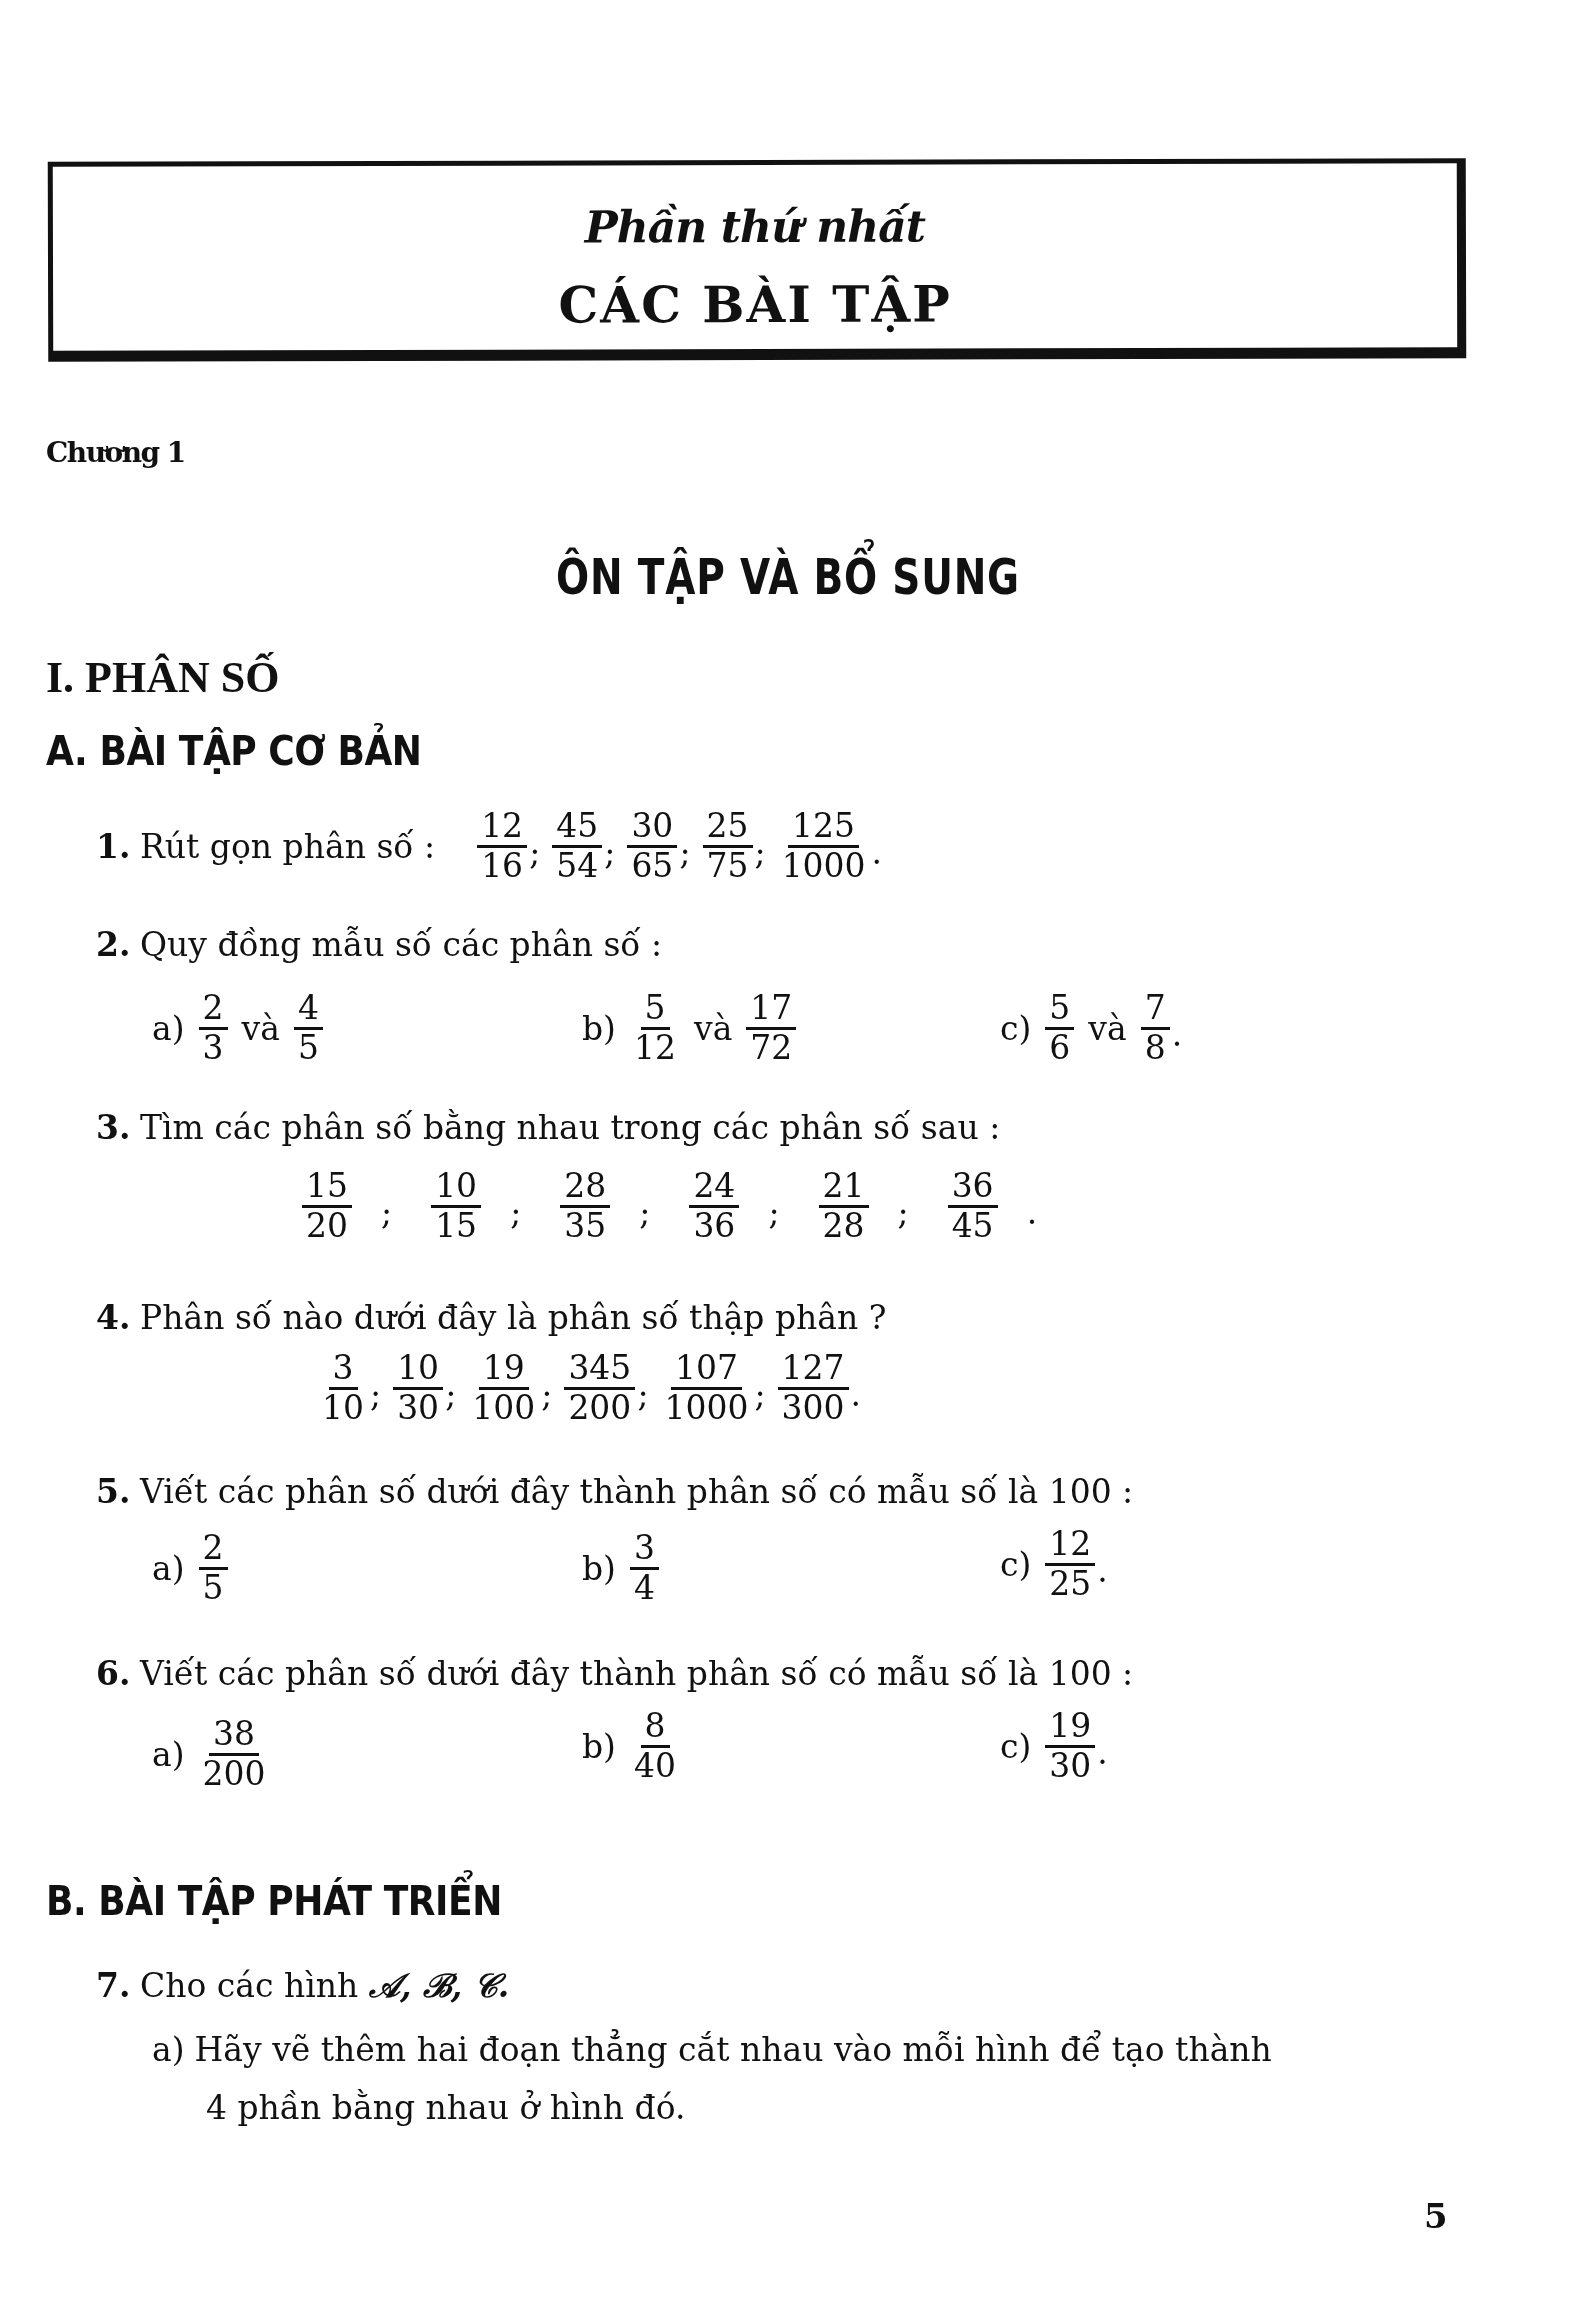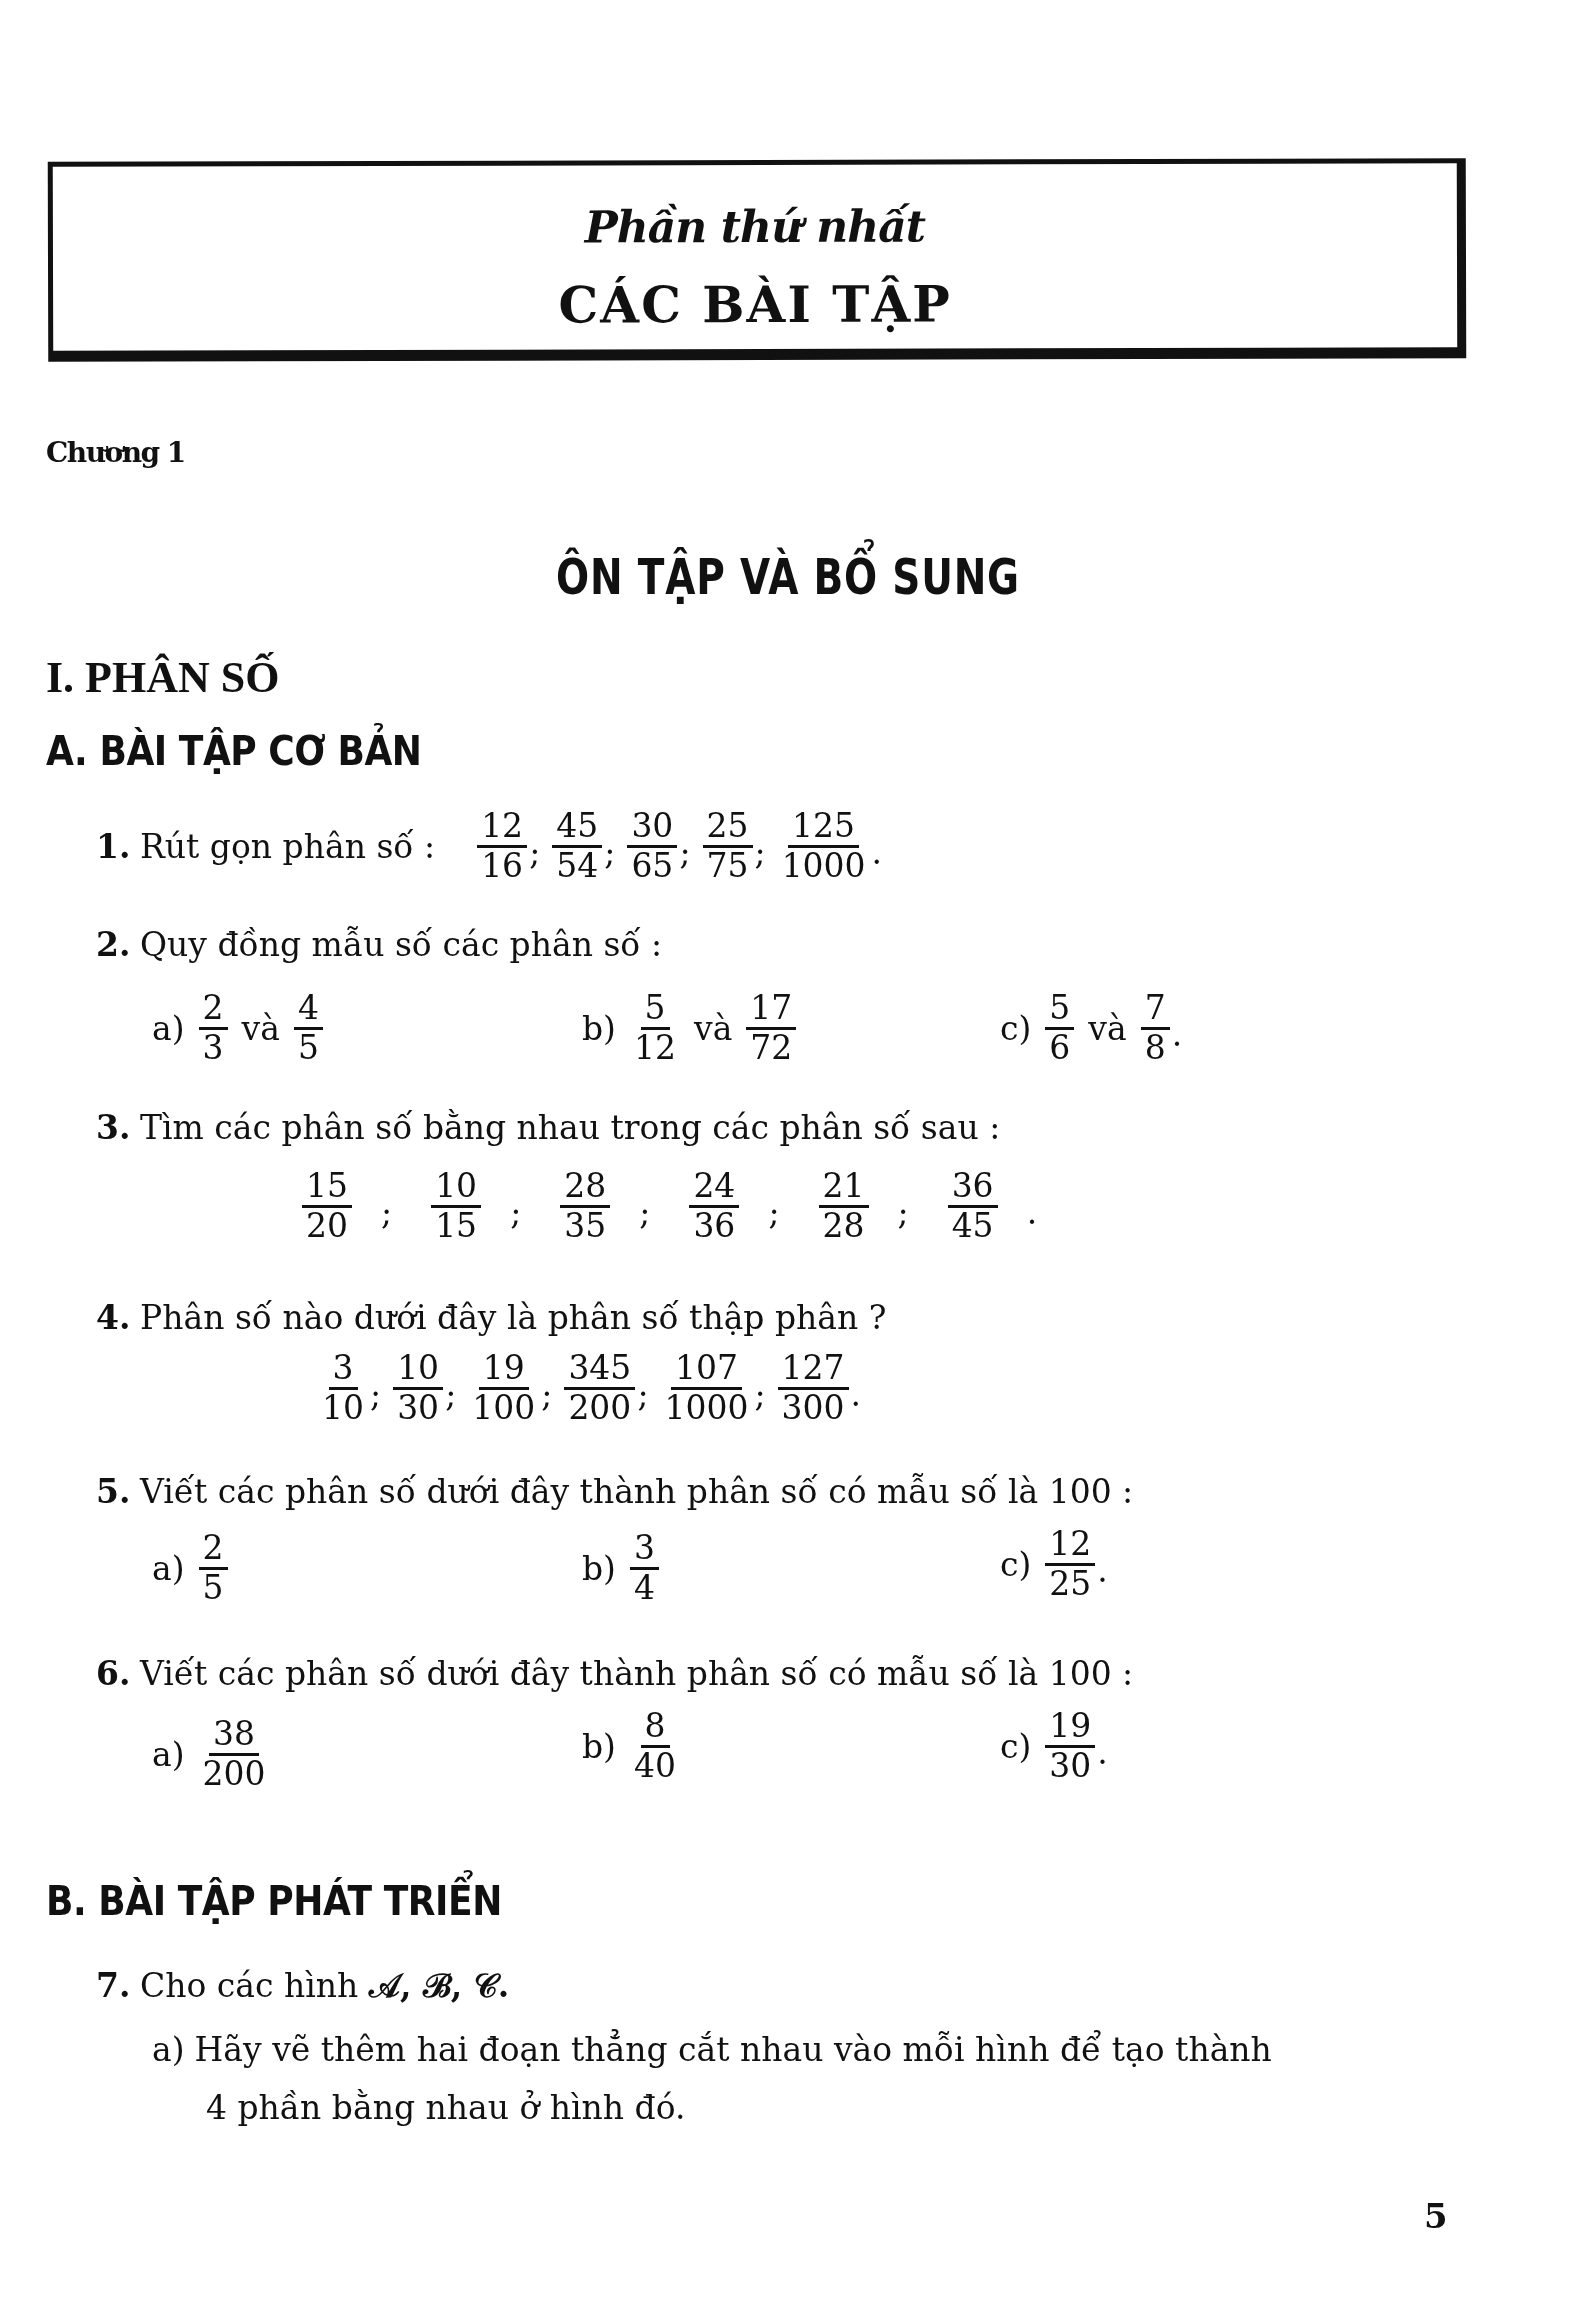--- a/index.html
+++ b/index.html
@@ -72,21 +72,21 @@
     .frac .den { padding: 0 4px; }
     .sep { font-size: 33px; font-family: "DejaVu Serif", serif; vertical-align: middle; margin: 0 12px 0 2px; position: relative; top: 6px; }
     .row { display: flex; align-items: center; white-space: nowrap; }
     .lbl { font-size: 33px; margin-right: 14px; }
     .va { font-size: 33px; margin: 0 14px; }
 
     .page-num {
       left: 1424px; top: 2196px;
       font-family: "DejaVu Serif", serif; font-weight: bold; font-size: 34px;
     }
-    .script { font-family: "DejaVu Serif", serif; font-weight: bold; margin-top: 20px; }
+    .script { font-family: "DejaVu Serif", serif; font-style: italic; font-weight: bold; margin-top: 20px; }
   </style>
 </head>
 <body>
 
 <div class="abs frame">
   <div class="abs frame-sub">Phần thứ nhất</div>
   <div class="abs frame-title">CÁC BÀI TẬP</div>
 </div>
 
 <div class="abs chapter">Chương 1</div>

